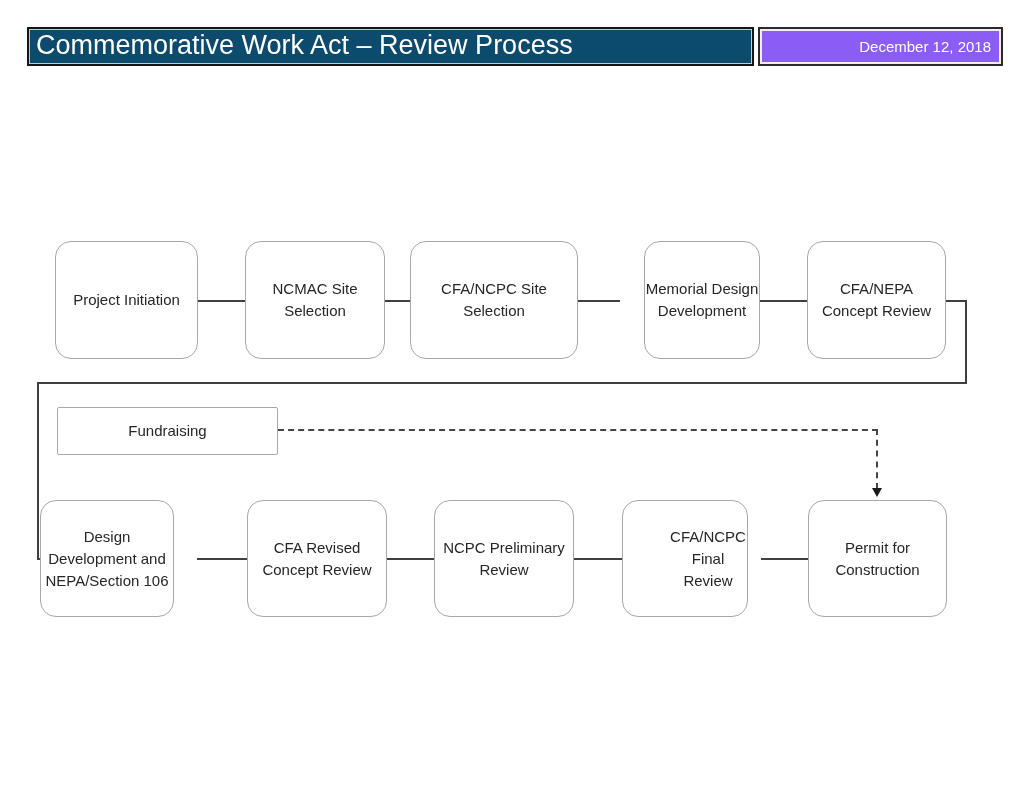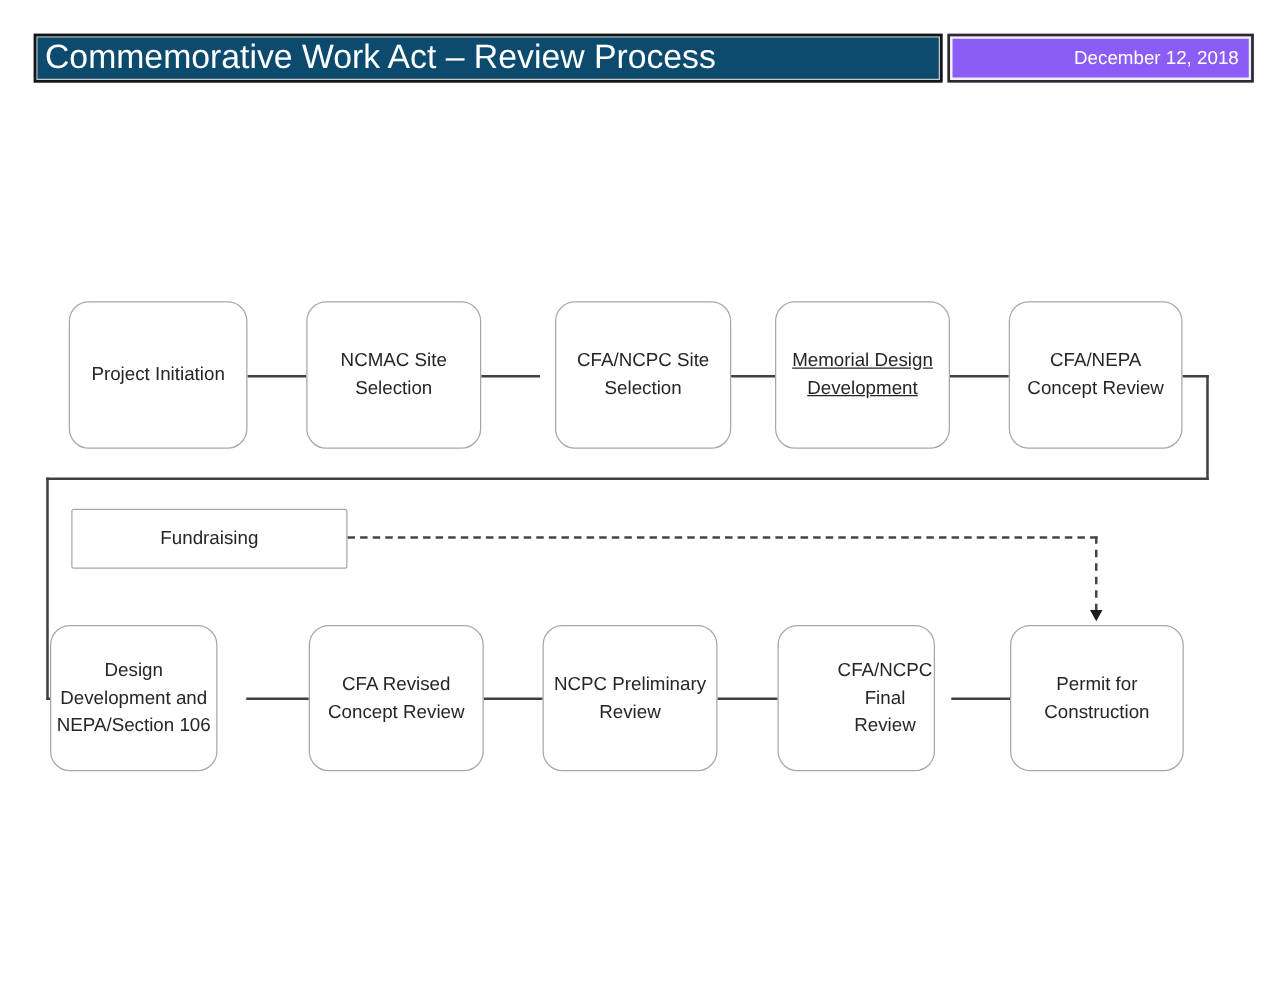--- a/index.html
+++ b/index.html
@@ -58,22 +58,22 @@
     line-height: 22px;
     color: #262626;
     white-space: pre-line;
     z-index: 2;
   }
   .row1 { top: 241px; height: 118px; }
   .row2 { top: 500px; height: 117px; }
 
   .b-r1-1 { left: 55px;  width: 143px; text-align: right; }
   .b-r1-2 { left: 245px; width: 140px; }
-  .b-r1-3 { left: 444px; width: 141px; }
-  .b-r1-4 { left: 620px; width: 140px; text-decoration: underline; }
+  .b-r1-3 { left: 410px; width: 168px; }
+  .b-r1-4 { left: 644px; width: 116px; }
   .b-r1-5 { left: 807px; width: 139px; }
 
   .b-fund { left: 57px; top: 407px; width: 221px; height: 48px; border-radius: 2px; }
 
   .b-r2-1 { left: 40px;  width: 134px; }
   .b-r2-2 { left: 247px; width: 140px; }
   .b-r2-3 { left: 434px; width: 140px; }
   .b-r2-4 { left: 622px; width: 126px; padding-left: 46px; }
   .b-r2-5 { left: 808px; width: 139px; }
 

